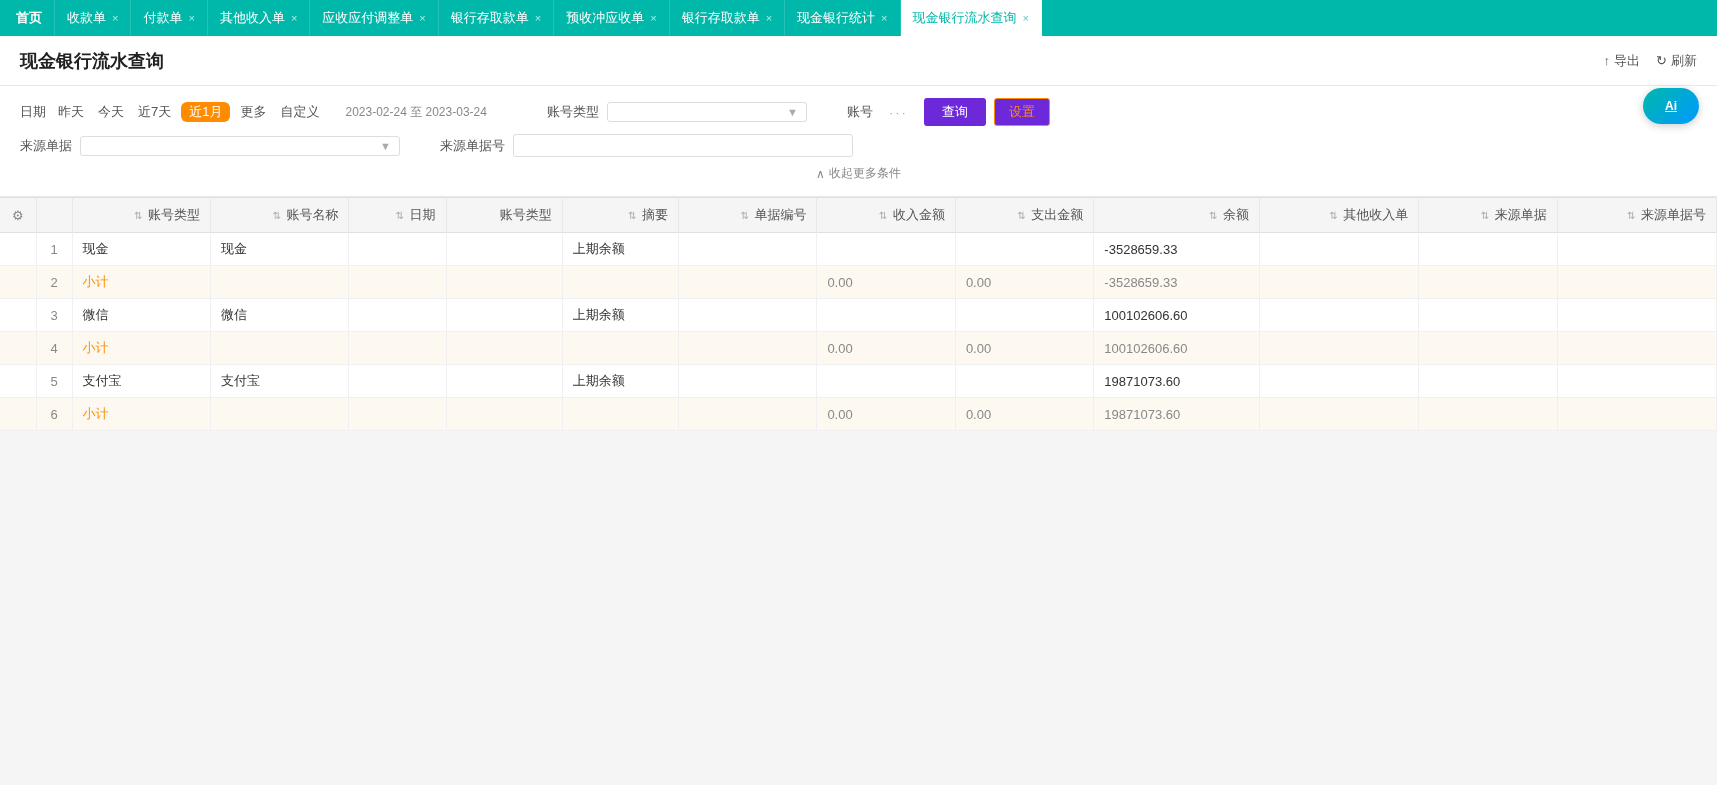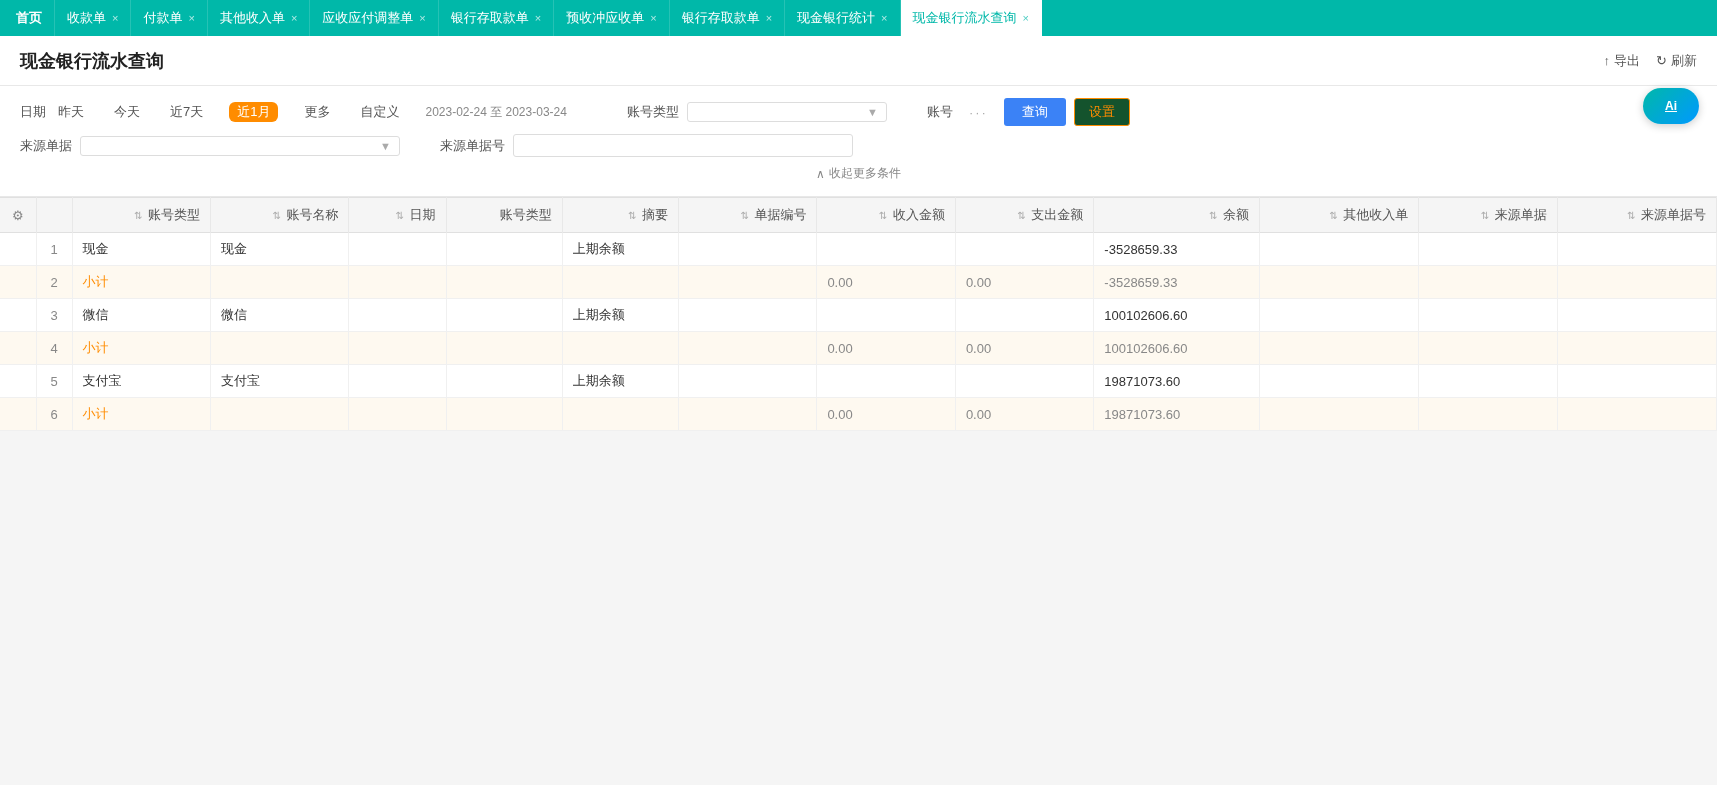--- a/index.html
+++ b/index.html
@@ -78,21 +78,21 @@
     }
     .filter-label {
       color: #555;
       font-size: 13px;
       white-space: nowrap;
       margin-right: 8px;
     }
     .date-options {
       display: flex;
       align-items: center;
-      gap: 22px;
+      gap: 6px;
       margin-right: 10px;
     }
     .date-opt {
       color: #555;
       cursor: pointer;
       font-size: 13px;
       padding: 1px 4px;
       border-radius: 2px;
     }
     .date-opt.active {
@@ -130,31 +130,31 @@
       outline: none;
       color: #555;
     }
     .filter-dots {
       color: #aaa;
       margin: 0 8px;
       cursor: pointer;
       letter-spacing: 2px;
     }
     .btn-query {
-      background: #3b82f6;
+      background: #6d28d9;
       color: #fff;
       border: none;
       border-radius: 3px;
       padding: 5px 18px;
       cursor: pointer;
       font-size: 13px;
       margin-left: 8px;
     }
     .btn-settings {
-      background: #14532d;
+      background: #6d28d9;
       color: #ff8c00;
       border: 1px solid #ff8c00;
       border-radius: 3px;
       padding: 4px 14px;
       cursor: pointer;
       font-size: 13px;
       margin-left: 8px;
     }
 
     .collapse-bar {

